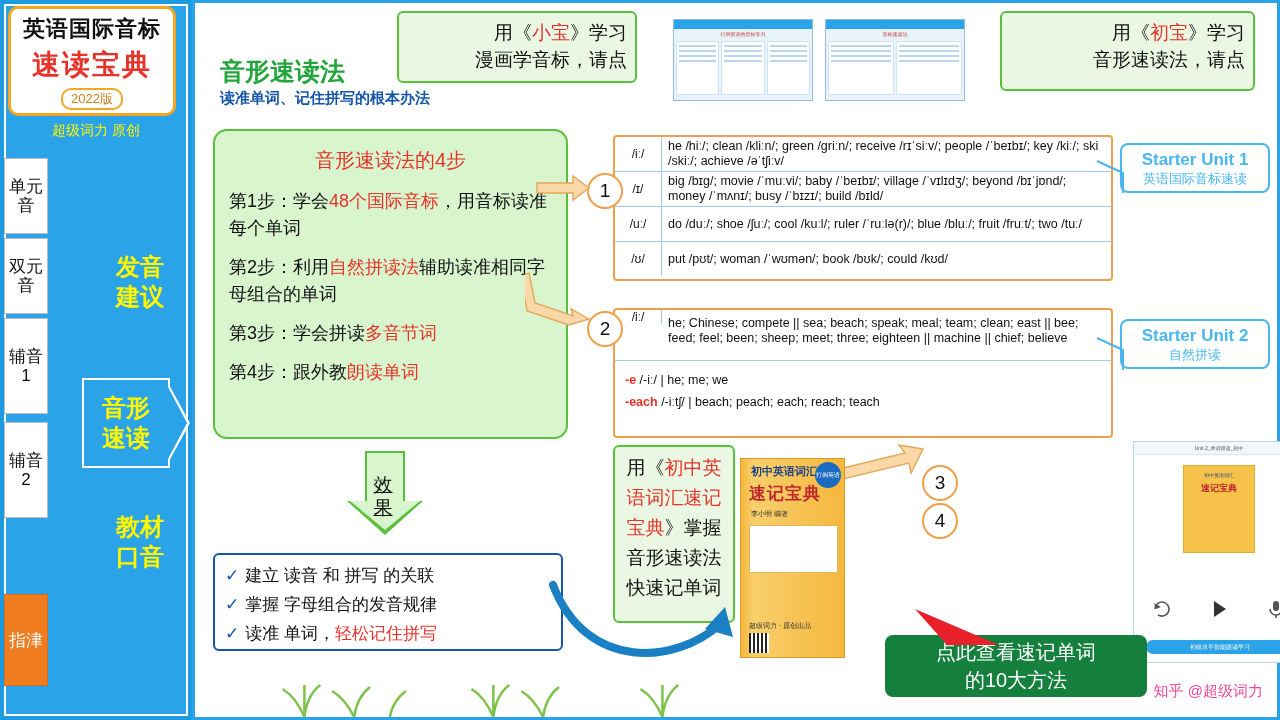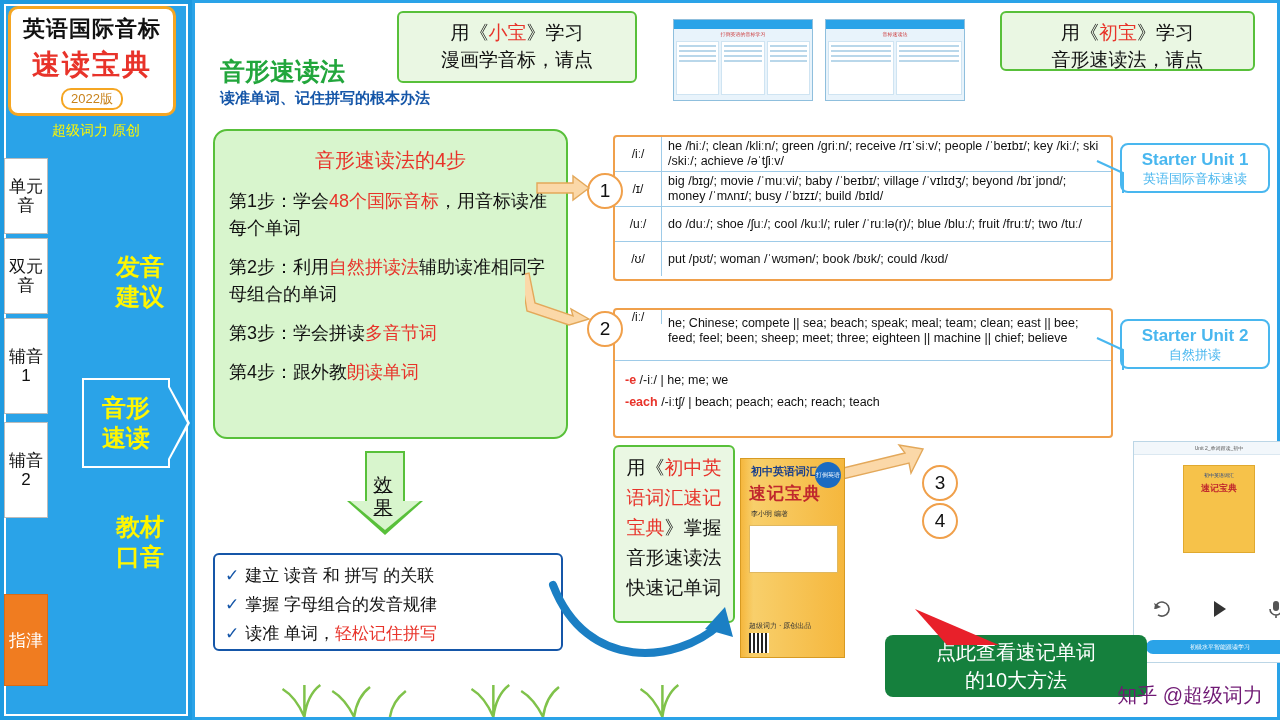--- a/index.html
+++ b/index.html
@@ -44,21 +44,21 @@
   .eff-arrow .head-in{position:absolute;left:3px;top:50px;width:0;height:0;border-left:35px solid transparent;border-right:35px solid transparent;border-top:29px solid #d8f5cd;}
   .eff-text{position:absolute;left:171px;top:470px;width:34px;color:#111;font-size:19px;line-height:23px;text-align:center;text-decoration:underline;}
 
   
   .check-card{position:absolute;left:18px;top:550px;width:350px;height:98px;background:#ffffff;border:2px solid #1556a8;border-radius:6px;box-sizing:border-box;padding:6px 10px;}
   .check-line{font-size:17px;color:#111;line-height:29px;white-space:nowrap;}
   .check-line .tick{color:#1556a8;font-weight:bold;margin-right:6px;}
 
   
   .callout{position:absolute;background:#eaf7e3;border:2px solid #58c03a;border-radius:6px;box-sizing:border-box;
-           text-align:center;color:#111;font-size:19px;line-height:27px;padding:6px 8px;}
+           text-align:right;color:#111;font-size:19px;line-height:27px;padding:6px 8px;}
   .callout .hl{color:#e8332a;}
 
   
   .bluelab{position:absolute;background:#ffffff;border:2px solid #49b7ef;border-radius:8px;box-sizing:border-box;text-align:center;padding:4px 8px;}
   .bluelab .t1{color:#49b7ef;font-weight:bold;font-size:17px;line-height:21px;}
   .bluelab .t2{color:#49b7ef;font-size:13px;line-height:17px;}
 
   
   .ptable{position:absolute;background:#fff;border:2px solid #f0a04b;border-radius:4px;box-sizing:border-box;}
   .prow{display:flex;border-bottom:1px solid #9ecbe8;height:34px;align-items:center;}
@@ -107,21 +107,21 @@
   .phone .ph-card .c1{margin:6px 4px 0;font-size:5px;color:#1a3f8b;text-align:center;}
   .phone .ph-card .c2{margin:4px 4px 0;font-size:9px;color:#c0272d;text-align:center;font-weight:bold;}
   .phone .ph-ctrl{position:absolute;left:0;bottom:40px;width:100%;display:flex;justify-content:space-around;align-items:center;}
   .phone .ph-bar{position:absolute;left:12px;bottom:8px;width:148px;height:14px;border-radius:7px;background:#2aa3e8;color:#fff;font-size:6px;text-align:center;line-height:14px;}
 
   
   .redbox{position:absolute;left:690px;top:632px;width:262px;height:62px;background:#15803d;border-radius:8px;box-sizing:border-box;
           color:#fff;font-size:20px;text-align:center;line-height:28px;padding-top:3px;}
 
   
-  .wm{position:absolute;right:14px;bottom:8px;color:#701a75;font-size:20px;}
+  .wm{position:absolute;right:14px;bottom:16px;color:#ec4899;font-size:15px;}
 
   
   .grass{position:absolute;bottom:0;left:0;width:100%;height:40px;}
 </style>
 </head>
 <body>
 
 <div id="root">
 
   <div class="leftpanel">
@@ -221,21 +221,21 @@
       </div>
     </div>
 
     <div class="callout" style="left:202px;top:8px;width:240px;height:72px;">
       <div>
         <span>用《</span><span class="hl">小宝</span><span>》学习</span>
       </div>
       <div>漫画学音标，请点</div>
     </div>
 
-    <div class="callout" style="left:805px;top:8px;width:255px;height:60px;">
+    <div class="callout" style="left:805px;top:8px;width:255px;height:80px;">
       <div>
         <span>用《</span><span class="hl">初宝</span><span>》学习</span>
       </div>
       <div>音形速读法，请点</div>
     </div>
 
     <div class="thumb" style="left:478px;top:16px;width:140px;height:82px;">
       <div class="bar"></div>
       <div class="ttitle">打倒英语的音标学习</div>
       <div class="cols">

